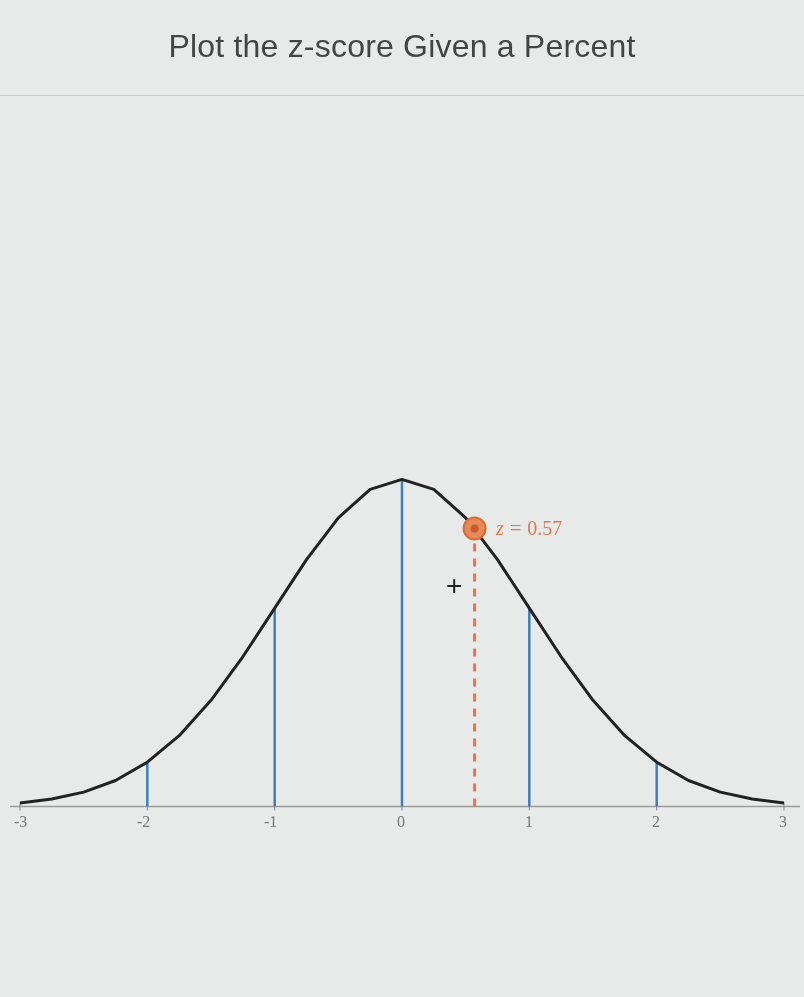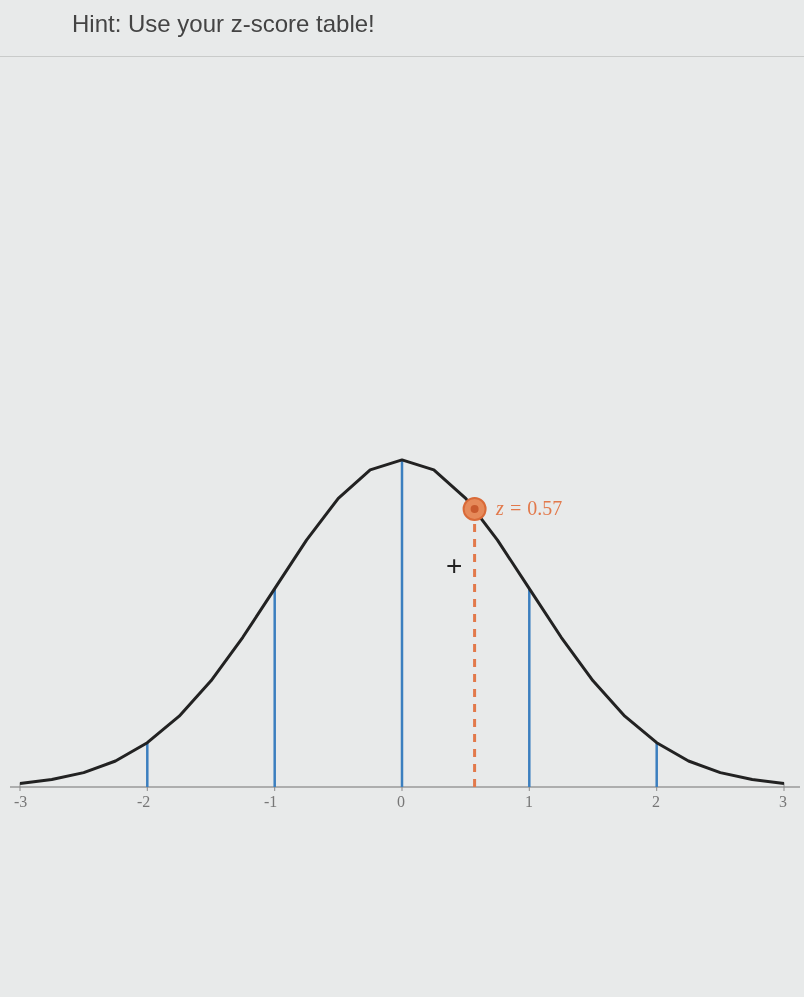--- a/index.html
+++ b/index.html
@@ -17,21 +17,21 @@
   .axis-label { font-family: "Times New Roman", serif; font-size: 16px; fill: #777; }
   .z-label { font-family: "Times New Roman", serif; font-style: italic; font-size: 20px; fill: #e2794b; }
   .z-label-val { font-family: "Times New Roman", serif; font-style: normal; font-size: 20px; fill: #e2794b; }
   .center-plus { font-family: Arial, sans-serif; font-size: 28px; fill: #222; font-weight: 400; }
 </style>
 </head>
 <body>
 
 <div class="page">
   <div class="text-block">
-    <p class="hint">Hint: Use your z-score table!</p>
+    <h1 class="title">Plot the z-score Given a Percent</h1>
   </div>
   <div class="divider"></div>
   <div class="plot-wrap">
     <svg class="plot" viewBox="0 0 804 600">
 
       <line x1="10" y1="560" x2="800" y2="560" stroke="#9a9a9a" stroke-width="1.5"></line>
 
       <g stroke="#8a8a8a" stroke-width="1">
         <line x1="20" y1="556" x2="20" y2="564"></line>
         <line x1="147.3" y1="556" x2="147.3" y2="564"></line>

